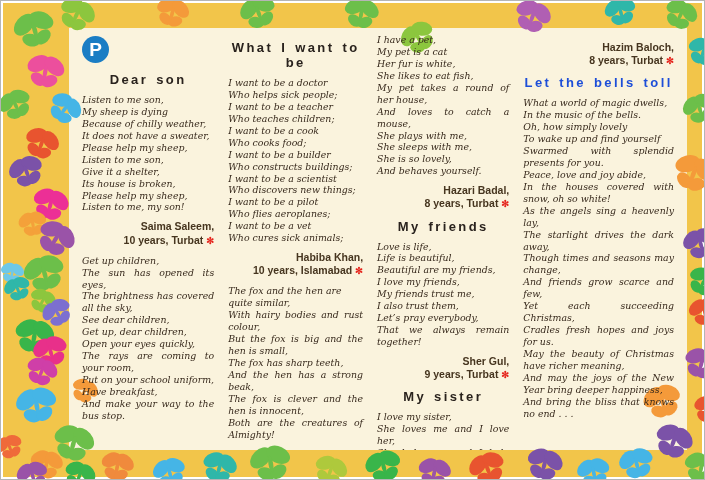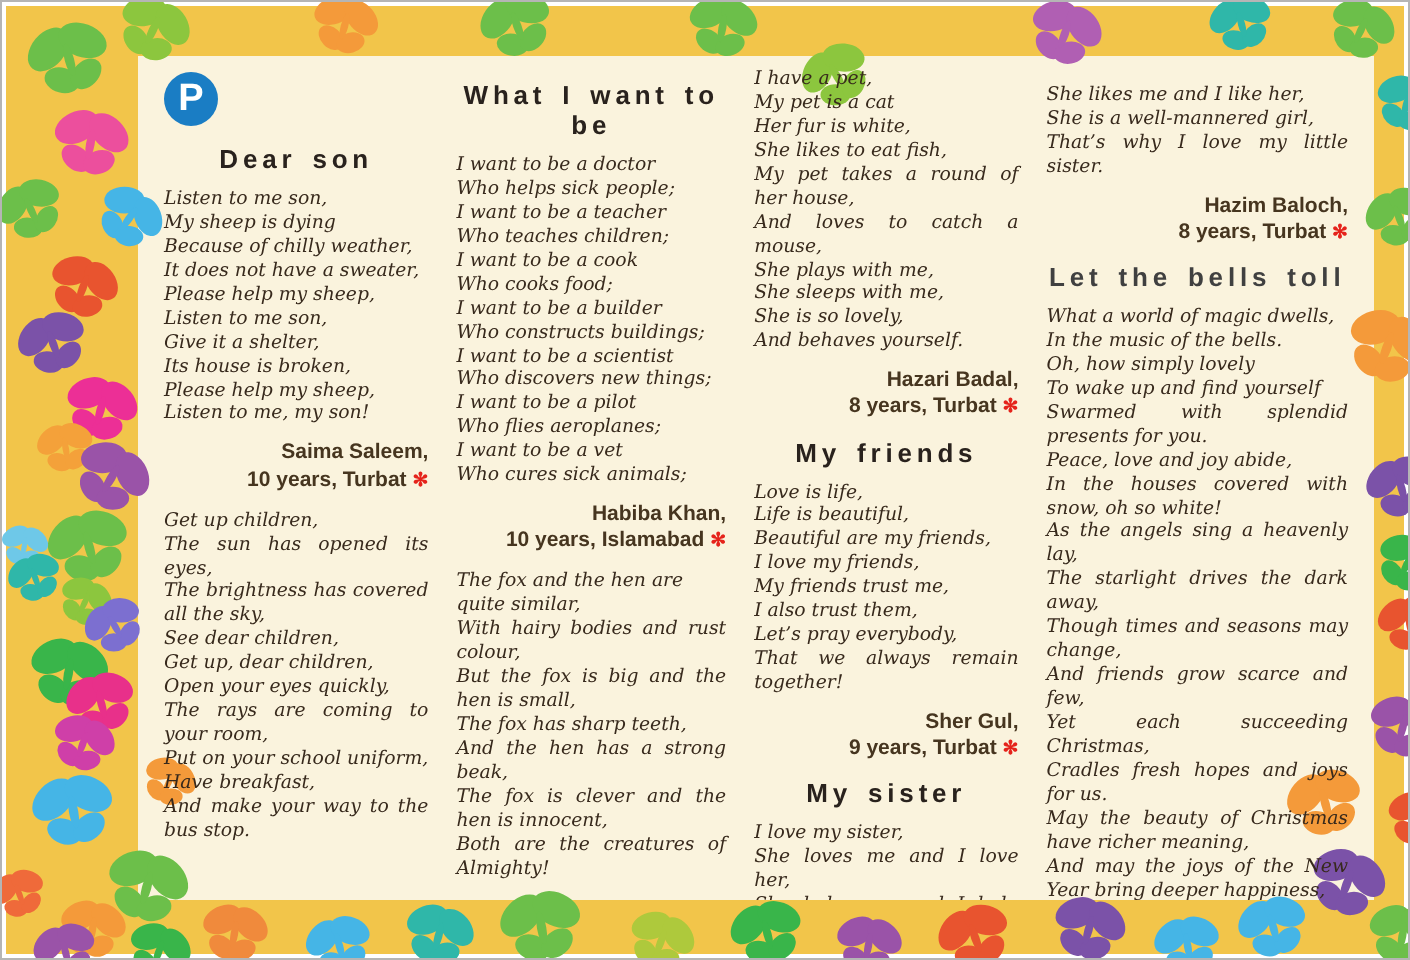--- a/index.html
+++ b/index.html
@@ -663,32 +663,29 @@
         <h2 class="poem-title" style="color: rgb(41, 34, 29);">My sister</h2>
         <div class="poem-body" style="color: rgb(55, 41, 28);">I love my sister,
 She loves me and I love her,
 She helps me and I help her,
 She is very nice,</div>
       </section>
     </div>
 
     <div class="col">
       <section>
-        <div class="poem-body cont" style="color: rgb(55, 41, 28);">She likes me and I like her,
-She is a well-mannered girl,
-That’s why I love my little sister.</div>
         <div class="attrib" style="color: rgb(70, 53, 31);">
           <span>Hazim Baloch,</span><br>
           <span>8 years, Turbat</span>
           <span class="mark" style="color: rgb(229, 35, 27);">✻</span>
         </div>
       </section>
 
       <section>
-        <h2 class="poem-title" style="color: #404040;">Let the bells toll</h2>
+        <h2 class="poem-title" style="color: #1d4ed8;">Let the bells toll</h2>
         <div class="poem-body" style="color: rgb(55, 41, 28);">What a world of magic dwells,
 In the music of the bells.
 Oh, how simply lovely
 To wake up and find yourself
 Swarmed with splendid presents for you.
 Peace, love and joy abide,
 In the houses covered with snow, oh so white!
 As the angels sing a heavenly lay,
 The starlight drives the dark away,
 Though times and seasons may change,

